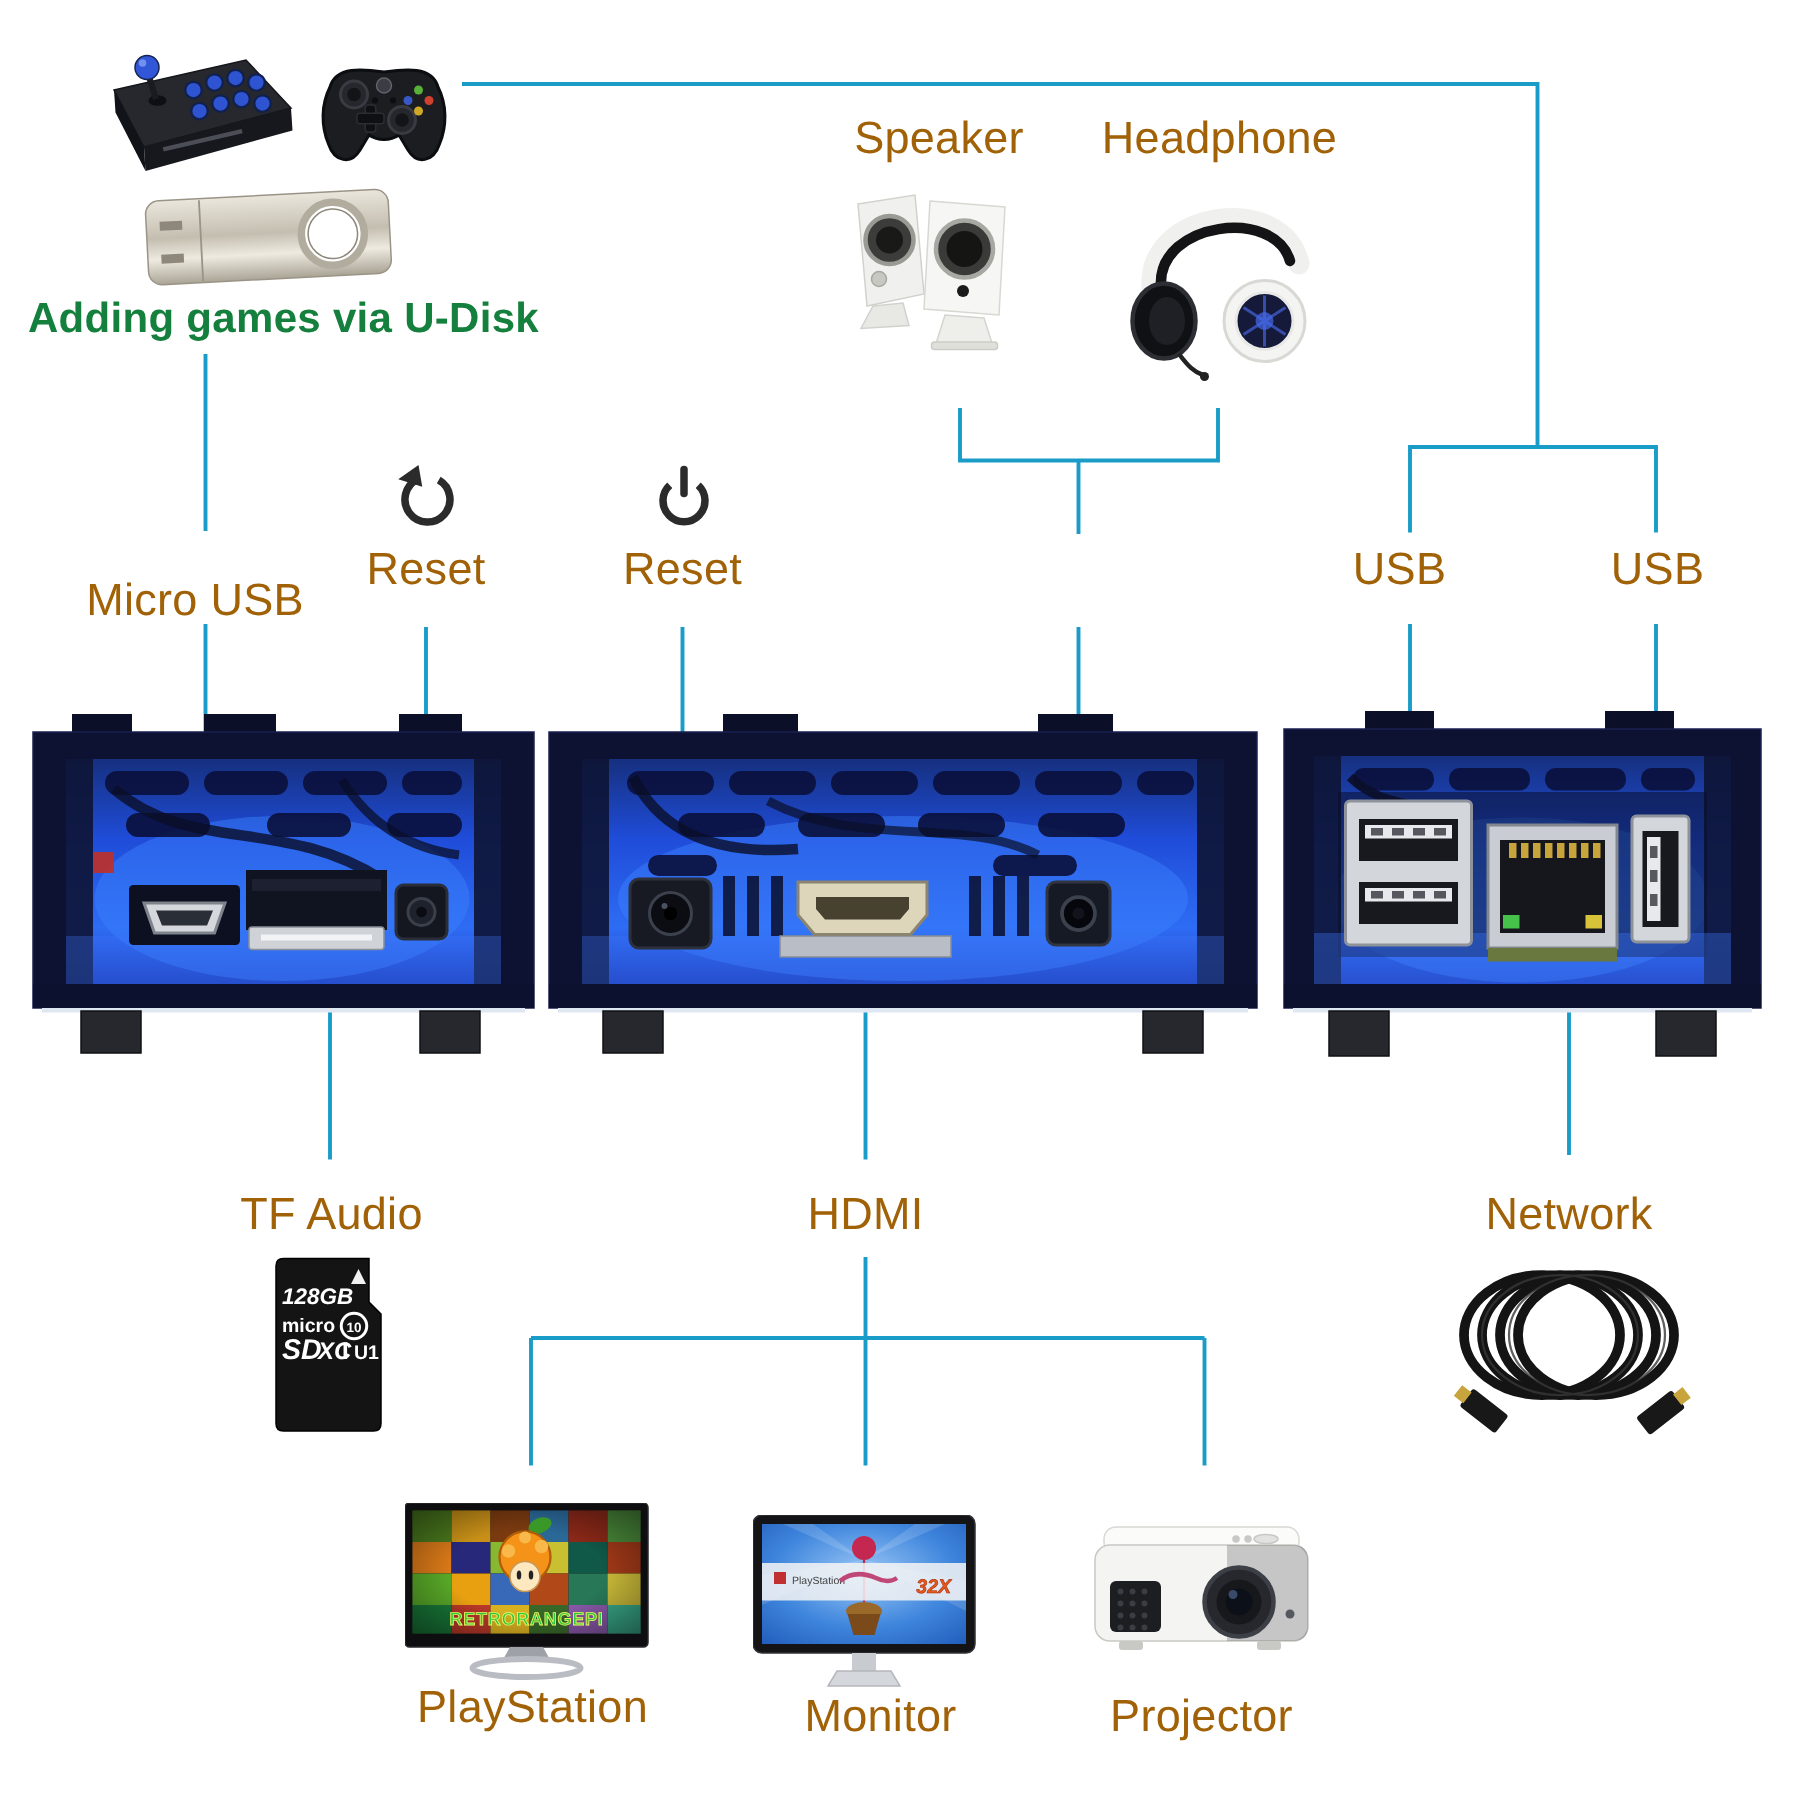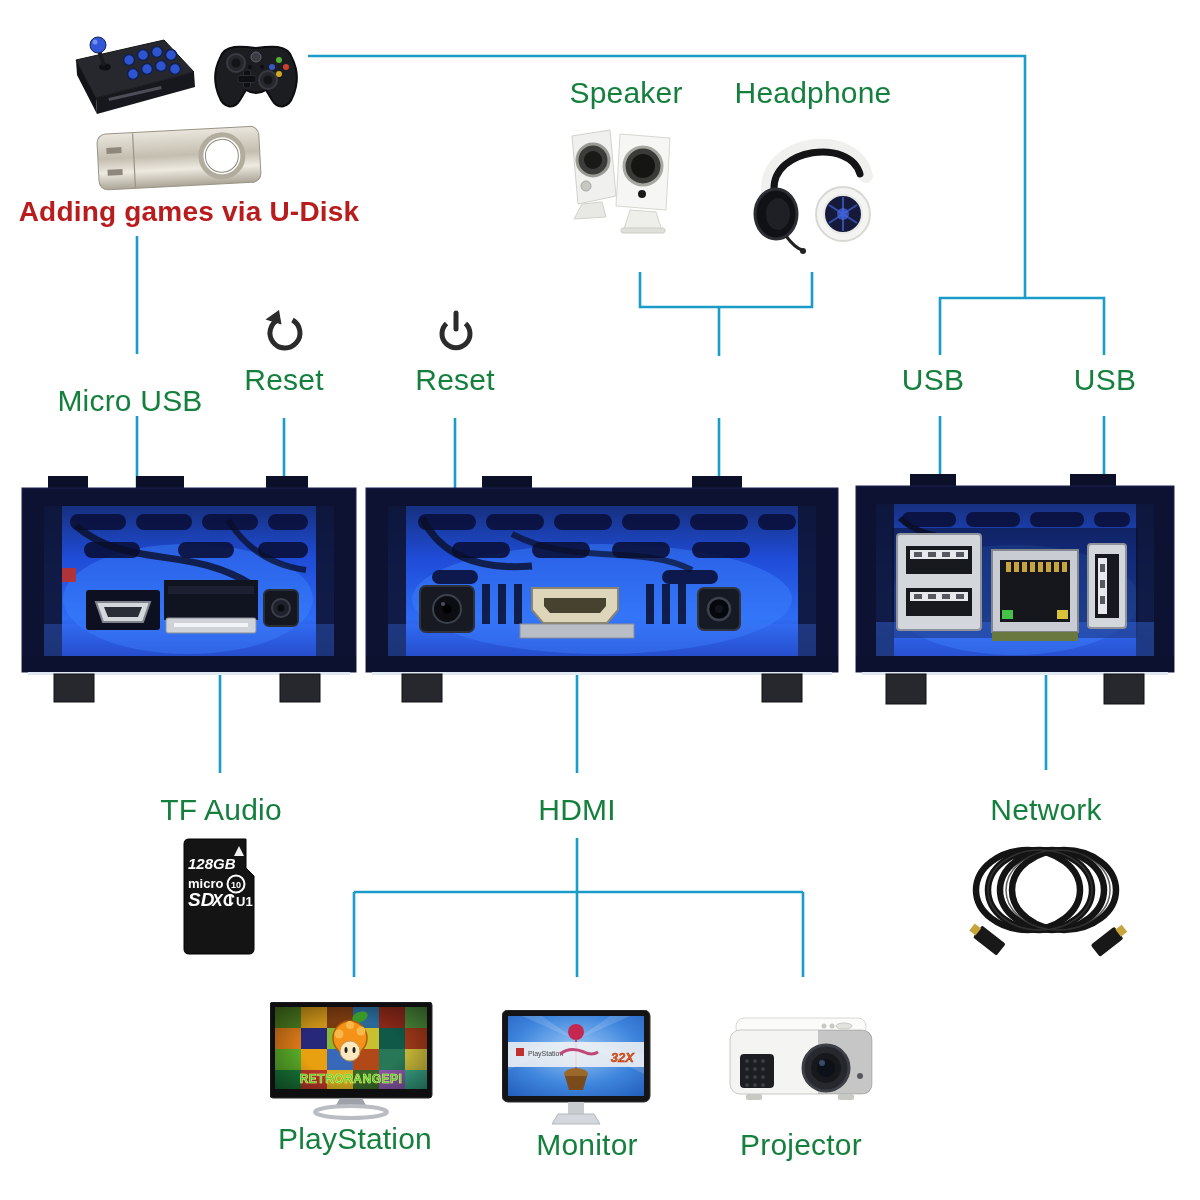--- a/index.html
+++ b/index.html
@@ -8,23 +8,23 @@
     font-family:"Liberation Sans", sans-serif;
     position:relative;overflow:hidden;
   }
   .canvas{position:absolute;left:0;top:0;width:1200px;height:1200px;}
   svg{display:block;}
   .abs{position:absolute;}
   .lines{left:0;top:0;z-index:1;}
   .art{z-index:2;}
   .label{
     position:absolute;z-index:3;transform:translateX(-50%);
-    font-size:30px;color:#15803d;white-space:nowrap;letter-spacing:.2px;
+    font-size:30px;color:#a16207;white-space:nowrap;letter-spacing:.2px;
   }
-  .label.caption{font-weight:bold;font-size:28px;color:#b91c1c;letter-spacing:.2px;text-align:center;}
+  .label.caption{font-weight:bold;font-size:28px;color:#15803d;letter-spacing:.2px;text-align:center;}
 </style>
 </head>
 <body>
 
 <div class="canvas">
 
   <svg class="abs lines" width="1200" height="1200" viewBox="0 0 1200 1200">
     <g fill="none" stroke="#1a9cc8" stroke-width="2.6">
       <path d="M308,56 H1025 V297"></path>
       <path d="M940,355 V298 H1104 V355"></path>

